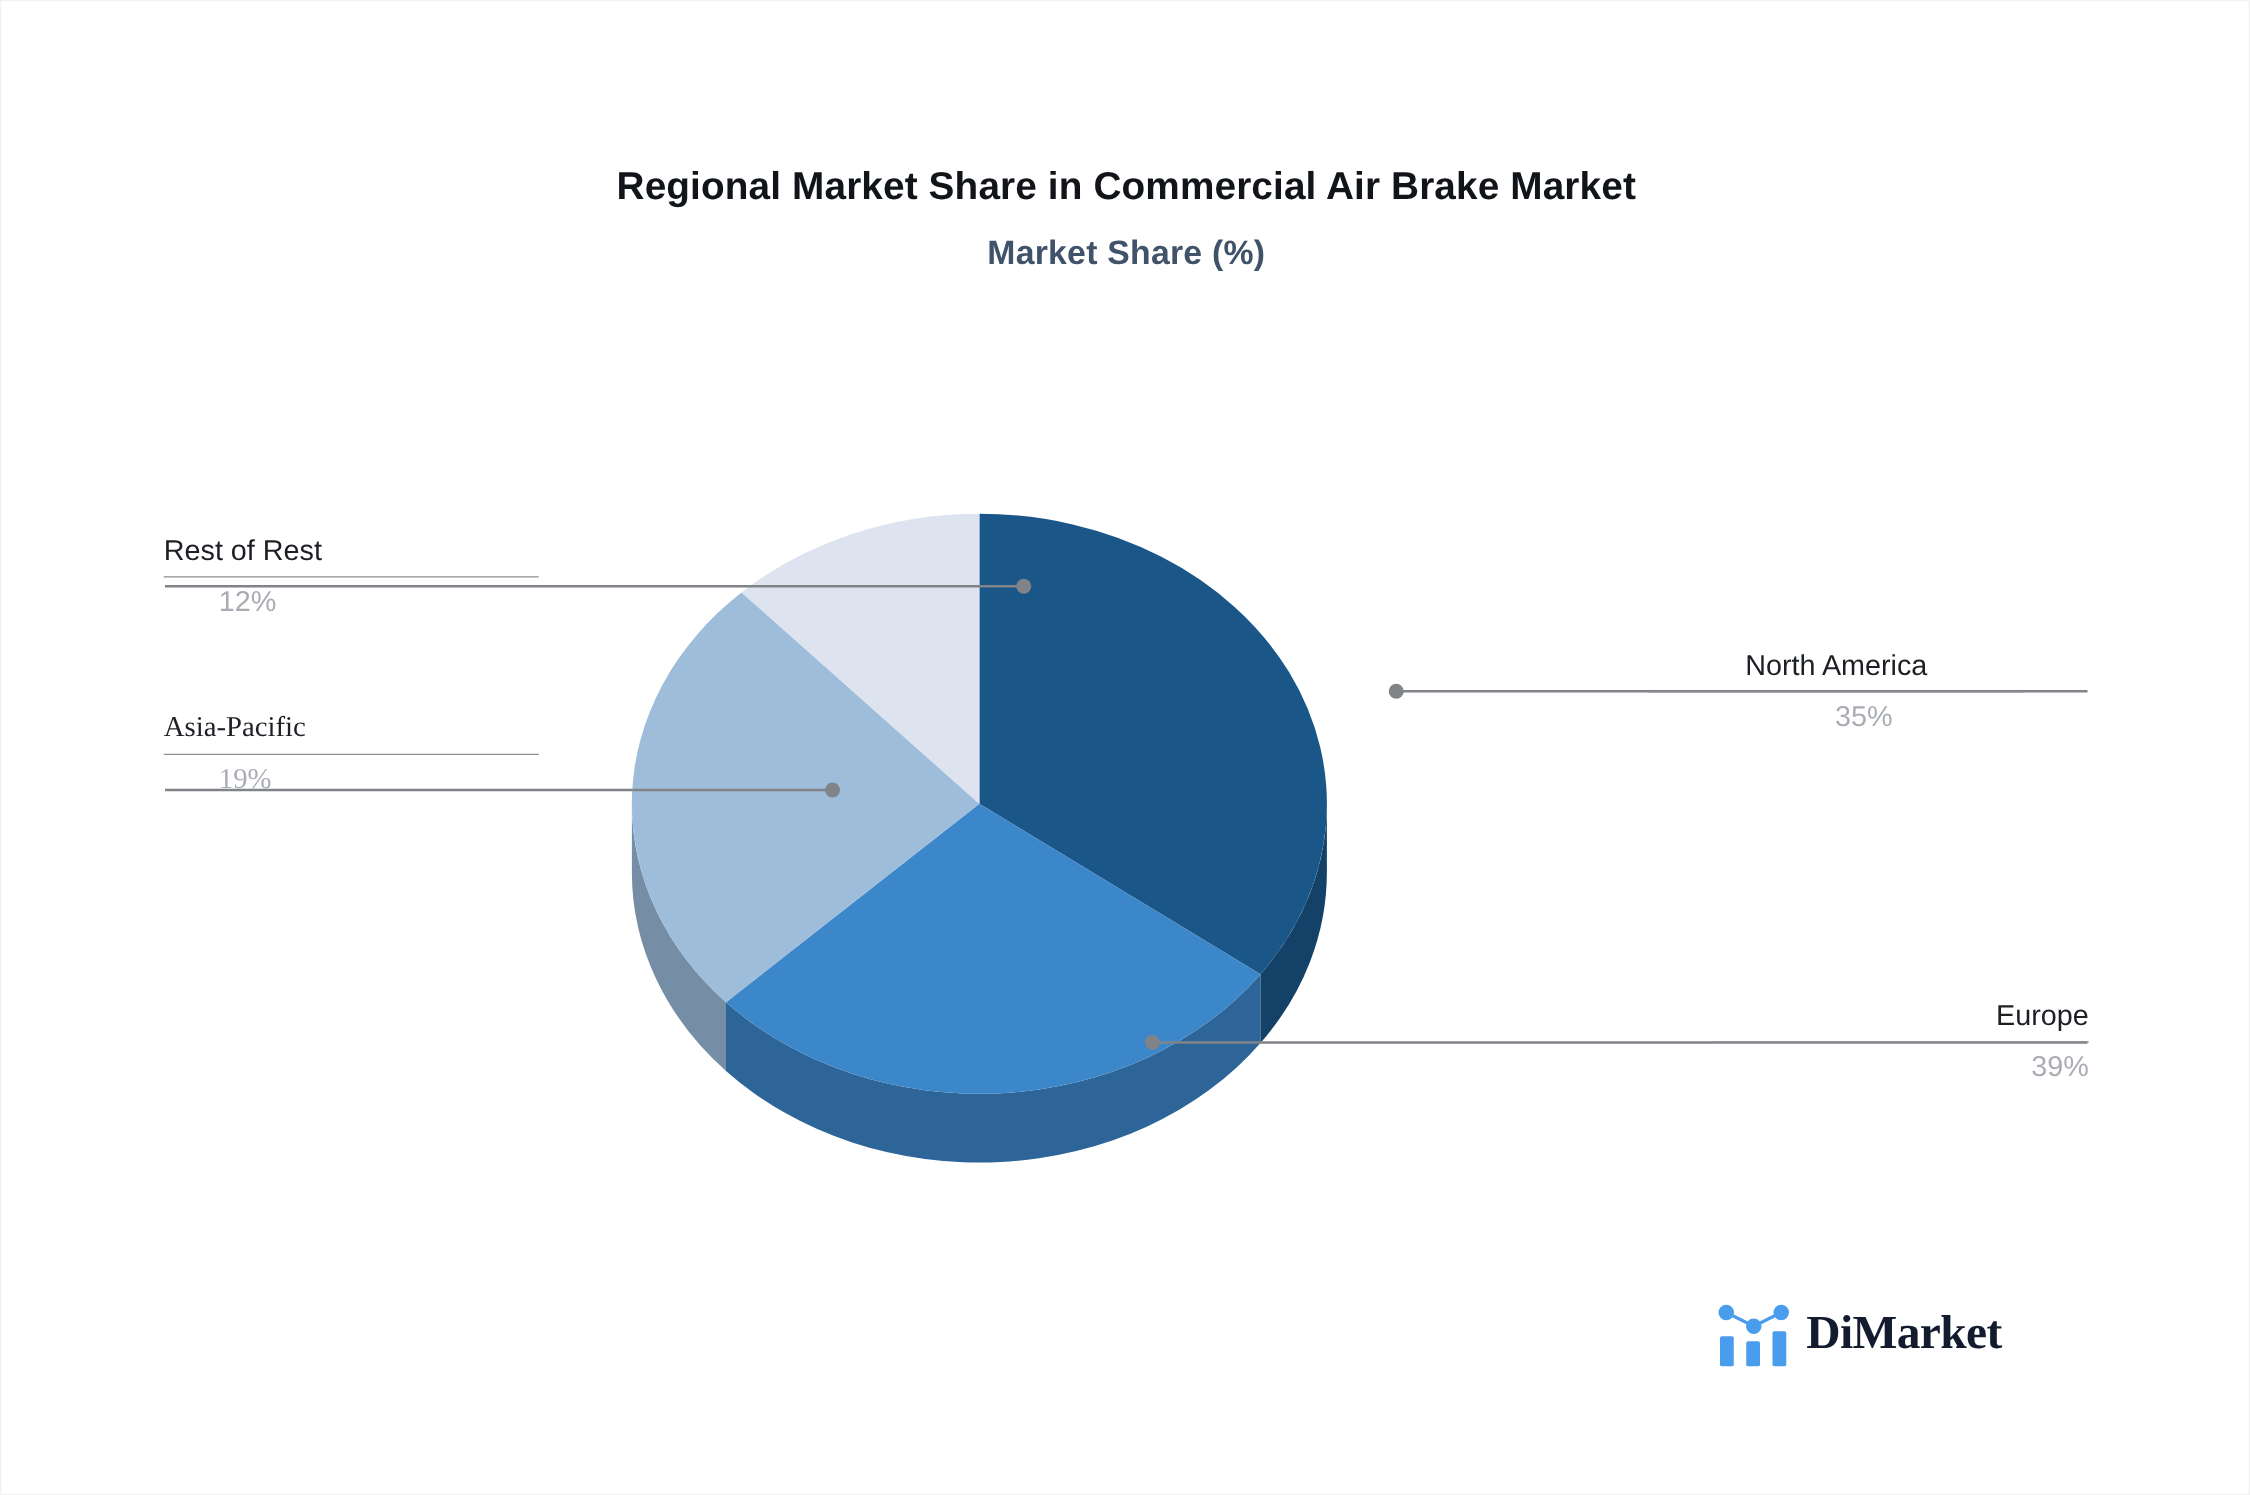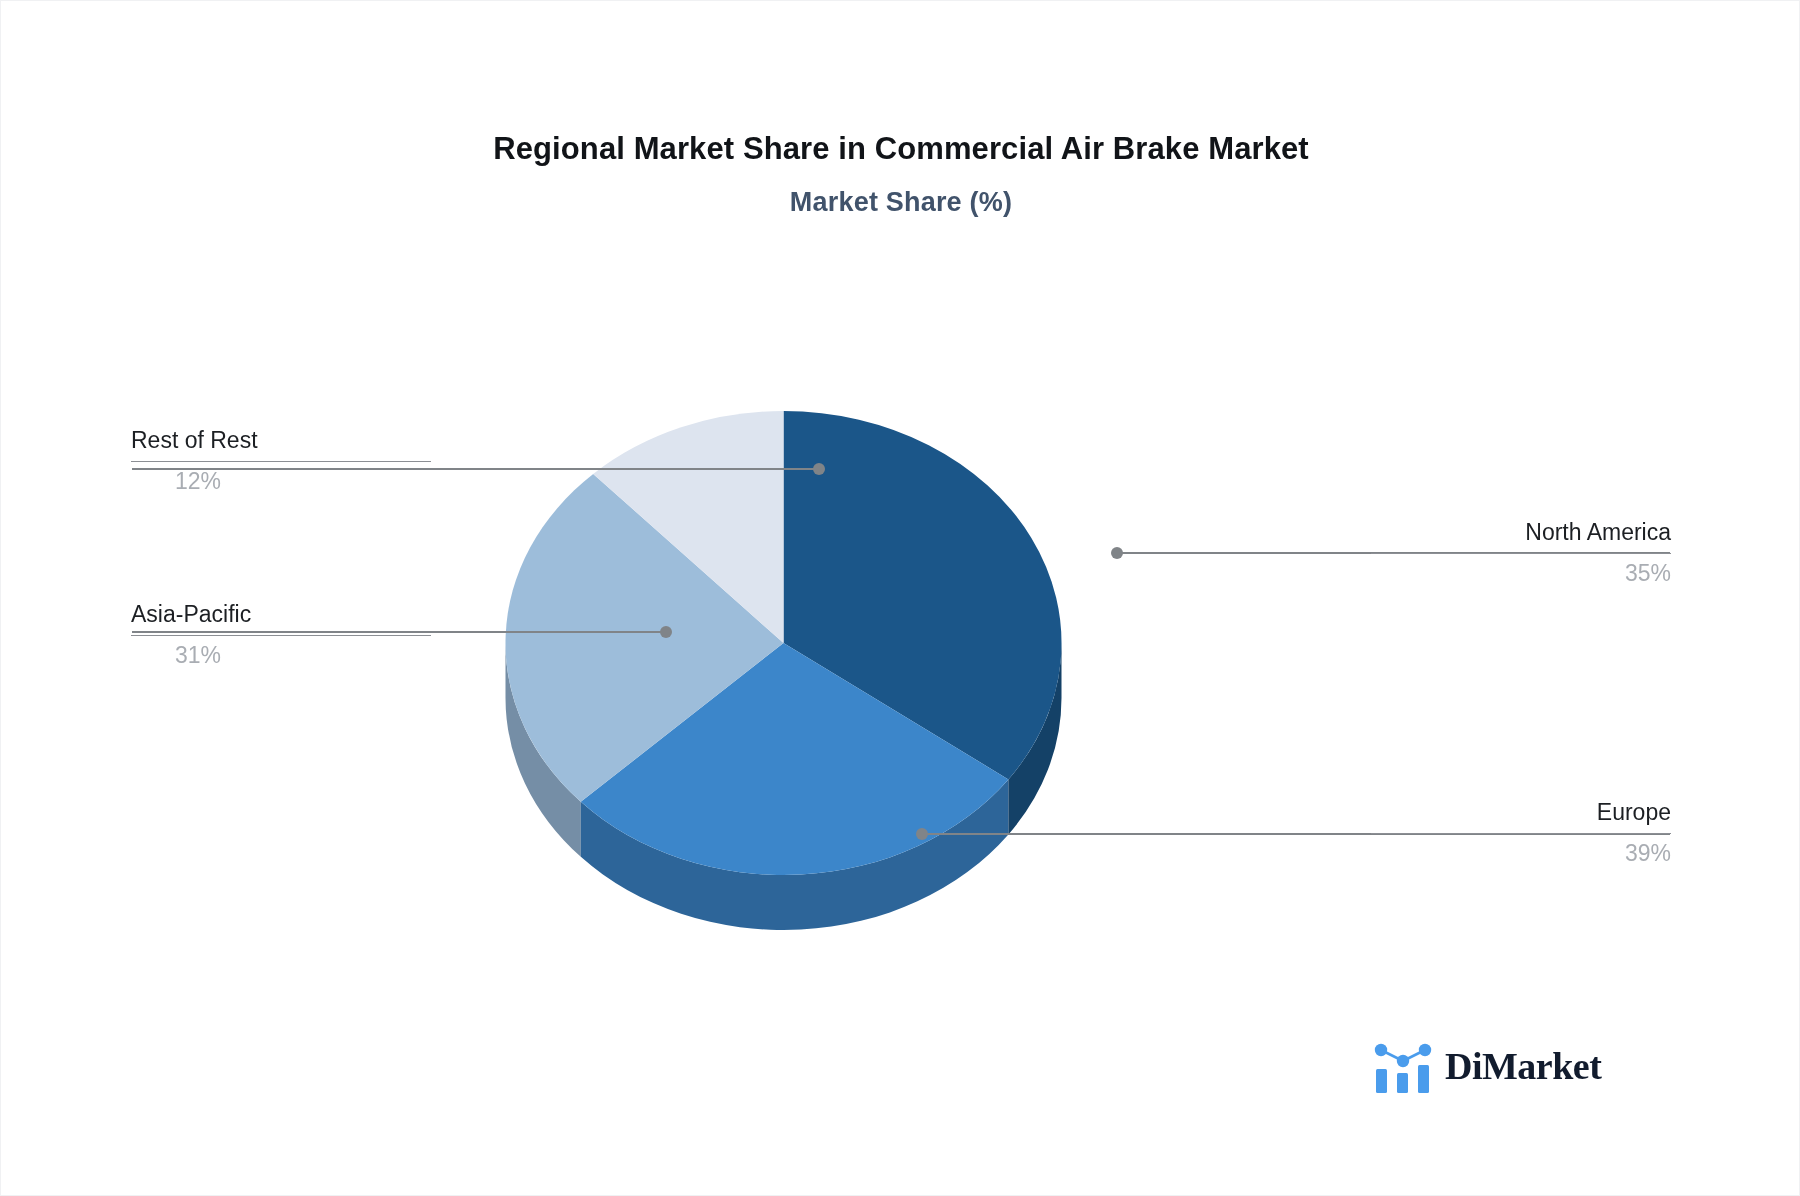--- a/index.html
+++ b/index.html
@@ -72,22 +72,22 @@
   .callout .cl-value {
     font-size: 23px;
     color: #a9adb3;
     line-height: 30px;
     margin-left: 44px;
   }
   .callout.left  { text-align: left; }
   .callout.right { text-align: right; }
 
   #callout-rest-of-world { left: 130px; top: 424px; }
-  #callout-asia-pacific  { left: 130px; top: 598px; }
-  #callout-north-america { left: 1370px; top: 516px; }
+  #callout-asia-pacific  { left: 130px; top: 566px; font-family: Liberation Serif, serif; }
+  #callout-north-america { left: 1318px; top: 516px; text-align: center; }
   #callout-europe        { left: 1370px; top: 796px; }
 
   
   #logo {
     position: absolute;
     left: 1372px;
     top: 1036px;
     display: flex;
     align-items: center;
     gap: 12px;
@@ -156,21 +156,21 @@
 
   <div class="callout left" id="callout-rest-of-world">
     <div class="cl-name">Rest of Rest</div>
     <div class="cl-rule"></div>
     <div class="cl-value">12%</div>
   </div>
 
   <div class="callout left" id="callout-asia-pacific">
     <div class="cl-name">Asia-Pacific</div>
     <div class="cl-rule"></div>
-    <div class="cl-value">31%</div>
+    <div class="cl-value">19%</div>
   </div>
 
   <div class="callout right" id="callout-north-america">
     <div class="cl-name">North America</div>
     <div class="cl-rule"></div>
     <div class="cl-value">35%</div>
   </div>
 
   <div class="callout right" id="callout-europe">
     <div class="cl-name">Europe</div>

